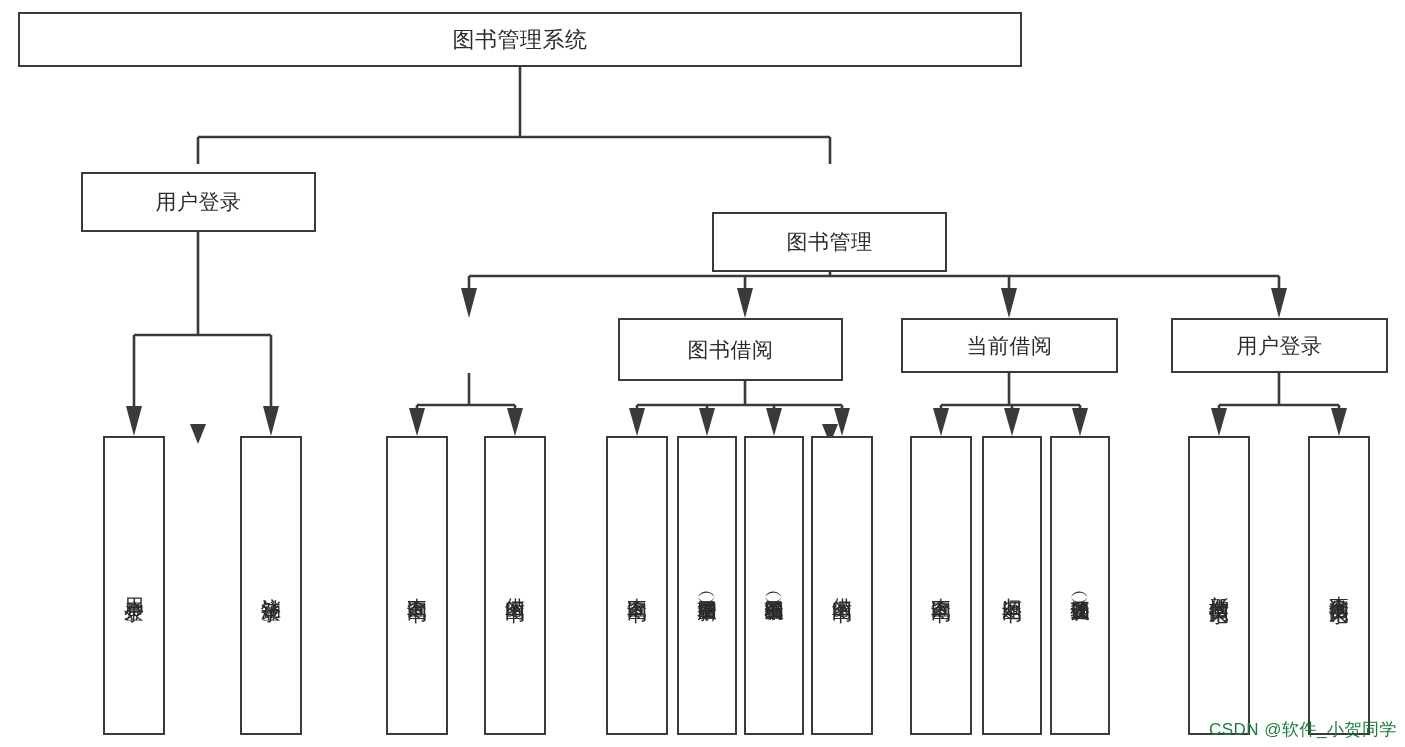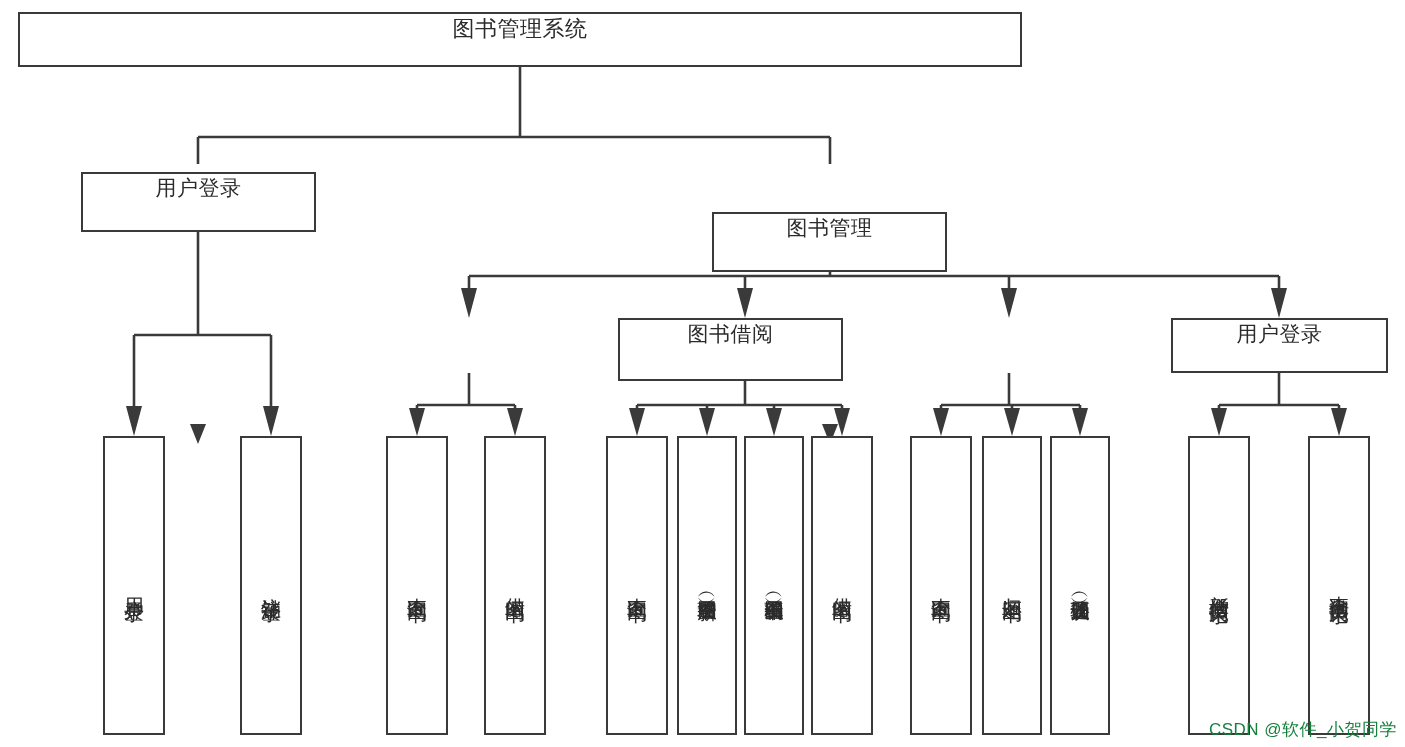--- a/index.html
+++ b/index.html
@@ -25,20 +25,21 @@
     height: 747px;
     pointer-events: none;
   }
   .node {
     position: absolute;
     box-sizing: border-box;
     border: 2.5px solid #3a3a3a;
     background: #ffffff;
     color: #2b2b2b;
     display: flex;
+    align-items: center;
     justify-content: center;
     text-align: center;
     letter-spacing: 0.5px;
   }
   .node.root {
     font-size: 22px;
   }
   .node.lvl1 {
     font-size: 21px;
   }
@@ -155,20 +156,23 @@
   <div class="node lvl1" style="left:81px; top:172px; width:235px; height:60px;">
     <span>用户登录</span>
   </div>
   <div class="node lvl1" style="left:712px; top:172px; width:235px; height:60px;margin-top:40px;">
     <span>图书管理</span>
   </div>
 
   <div class="node lvl2" style="left:618px; top:318px; width:225px; height:63px;">
     <span>图书借阅</span>
   </div>
+  <div class="node lvl2" style="left:901px; top:318px; width:217px; height:55px;">
+    <span>当前借阅</span>
+  </div>
   <div class="node lvl2" style="left:1171px; top:318px; width:217px; height:55px;">
     <span>用户登录</span>
   </div>
 
   <div class="node leaf" style="left:103px; top:436px; width:62px; height:299px;">
     <span class="vtext">用户登录</span>
   </div>
   <div class="node leaf" style="left:240px; top:436px; width:62px; height:299px;">
     <span class="vtext">注销登录</span>
   </div>

